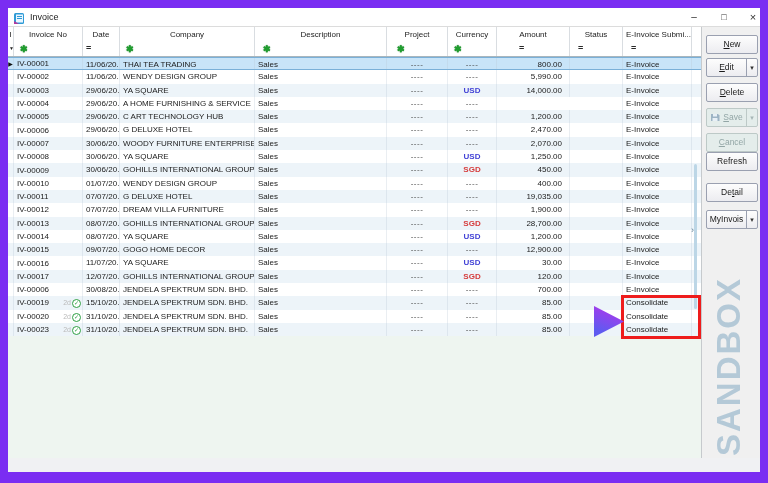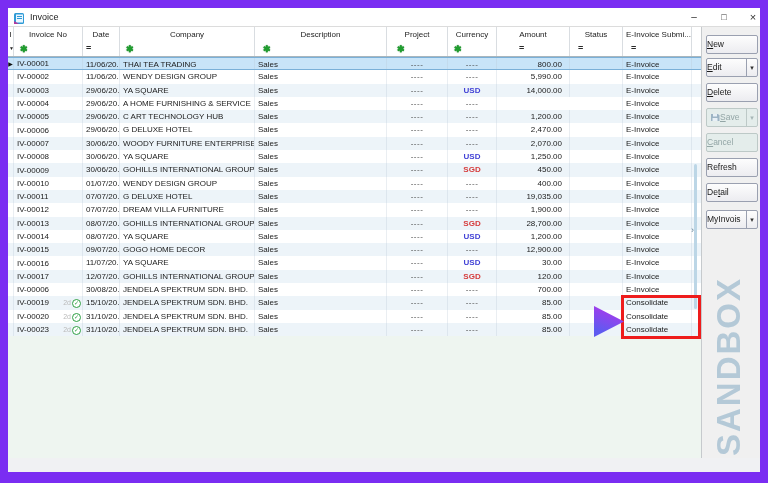--- a/index.html
+++ b/index.html
@@ -41,21 +41,21 @@
   .indicator { font-size:6px; color:#111; text-align:center; line-height:13px; padding-left:0; }
   .inv-cell { display:flex; justify-content:space-between; align-items:center; }
   .badge-2d { color:#b9b9b9; font-size:7px; margin-right:1px; }
   .check-ic { display:inline-block; width:9px; height:9px; border:1px solid #2fa044; border-radius:50%; color:#2fa044; font-size:6px; line-height:7px; text-align:center; margin-right:1px; background:#fff; }
   .scroll-strip { position:absolute; left:686px; top:137px; width:3px; height:145px; background:#bcd6e6; border-radius:2px; }
   .scroll-arrow { position:absolute; left:-3px; top:62px; font-size:9px; color:#5d7f95; line-height:9px; }
 
   
   .panel { position:absolute; left:693px; top:19px; width:59px; height:431px; background:#f0f0f0; border-left:1px solid #c6cacd; }
   .btn { position:absolute; left:4px; width:52px; height:19px; display:flex; align-items:stretch; background:linear-gradient(#fdfdfd,#ececf0); border:1px solid #9aa0b0; border-radius:2px; font-size:8.5px; color:#1a1a1a; cursor:pointer; }
-  .btn .lbl { flex:1; text-align:left; line-height:17px; overflow:hidden; white-space:nowrap; }
+  .btn .lbl { flex:1; text-align:center; line-height:17px; overflow:hidden; white-space:nowrap; }
   .btn .arrow { width:11px; border-left:1px solid #9aa0b0; text-align:center; line-height:17px; font-size:7px; color:#333; }
   .btn.disabled { background:#e4edeb; border-color:#bdc9c7; color:#93a6a6; cursor:default; }
   .btn.disabled .arrow { border-left-color:#bdc9c7; color:#a7b6b6; }
   .btn .fico { width:10px; height:9px; margin:4px 0 0 3px; }
 
   
   .statusbar { position:absolute; left:0; top:450px; width:695px; height:14px; background:#e9f0f6; border-top:1px solid #ccd4da; }
   .count-box { position:absolute; left:2px; top:1px; width:72px; height:12px; background:#e9e8e6; border:1px solid #d2d0ce; font-size:7.5px; color:#222; line-height:11px; padding-left:4px; }
   .total-box { position:absolute; left:490px; top:1px; width:70px; height:12px; background:#e9e8e6; border:1px solid #d2d0ce; font-size:7.5px; color:#222; line-height:11px; text-align:center; }
 
@@ -455,21 +455,21 @@
               <path d="M1 1 h7 l1.5 1.5 v5.5 h-8.5 z" fill="#9db4c4"></path>
               <rect x="3" y="1" width="4" height="2.5" fill="#e8f0f6"></rect>
               <rect x="2.5" y="5" width="5" height="3" fill="#e8f0f6"></rect>
             </svg></span>
           <span class="lbl"><u>S</u>ave</span>
           <span class="arrow">▾</span>
         </div>
         <div class="btn disabled" style="top: 106px;">
           <span class="lbl"><u>C</u>ancel</span>
         </div>
-        <div class="btn" style="top: 131px;">
+        <div class="btn" style="top: 125px;">
           <span class="lbl">Refresh</span>
         </div>
         <div class="btn" style="top: 156px;">
           <span class="lbl">De<u>t</u>ail</span>
         </div>
         <div class="btn" style="top: 183px;">
           <span class="lbl">MyInvois</span>
           <span class="arrow">▾</span>
         </div>
       </div>

